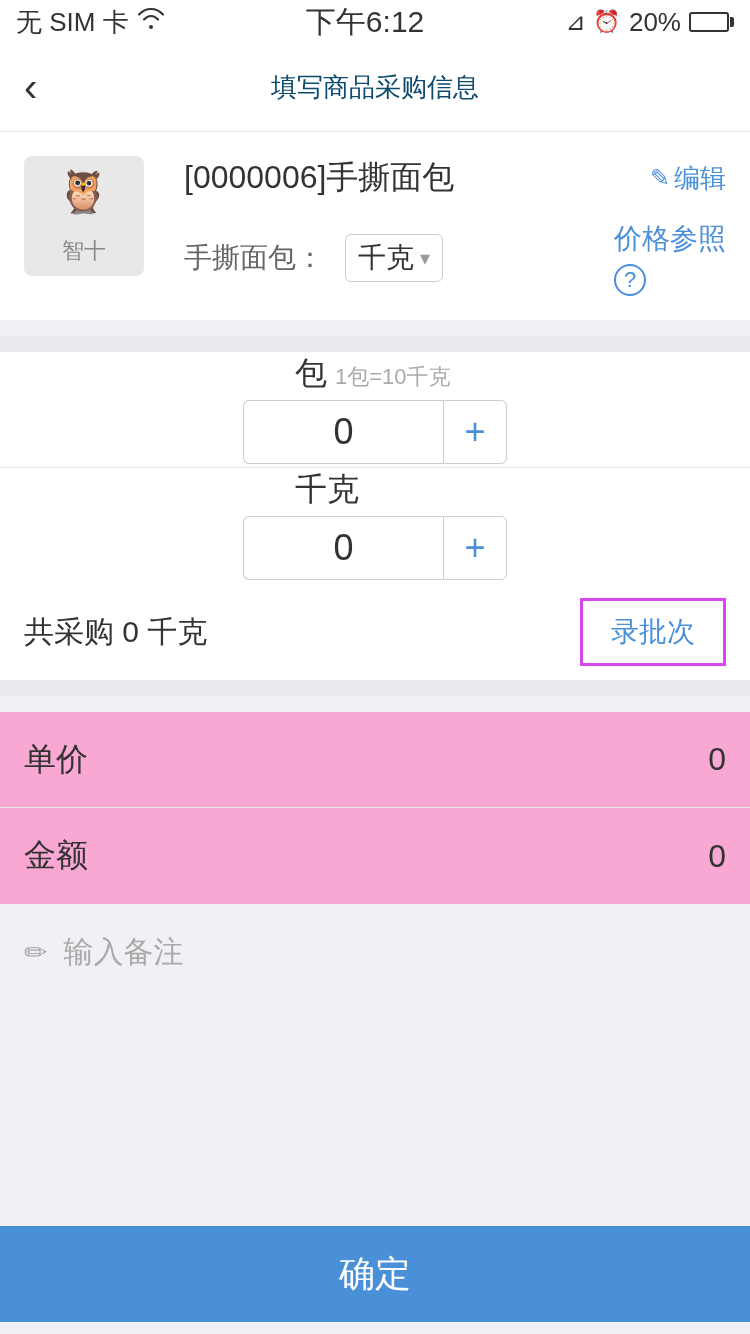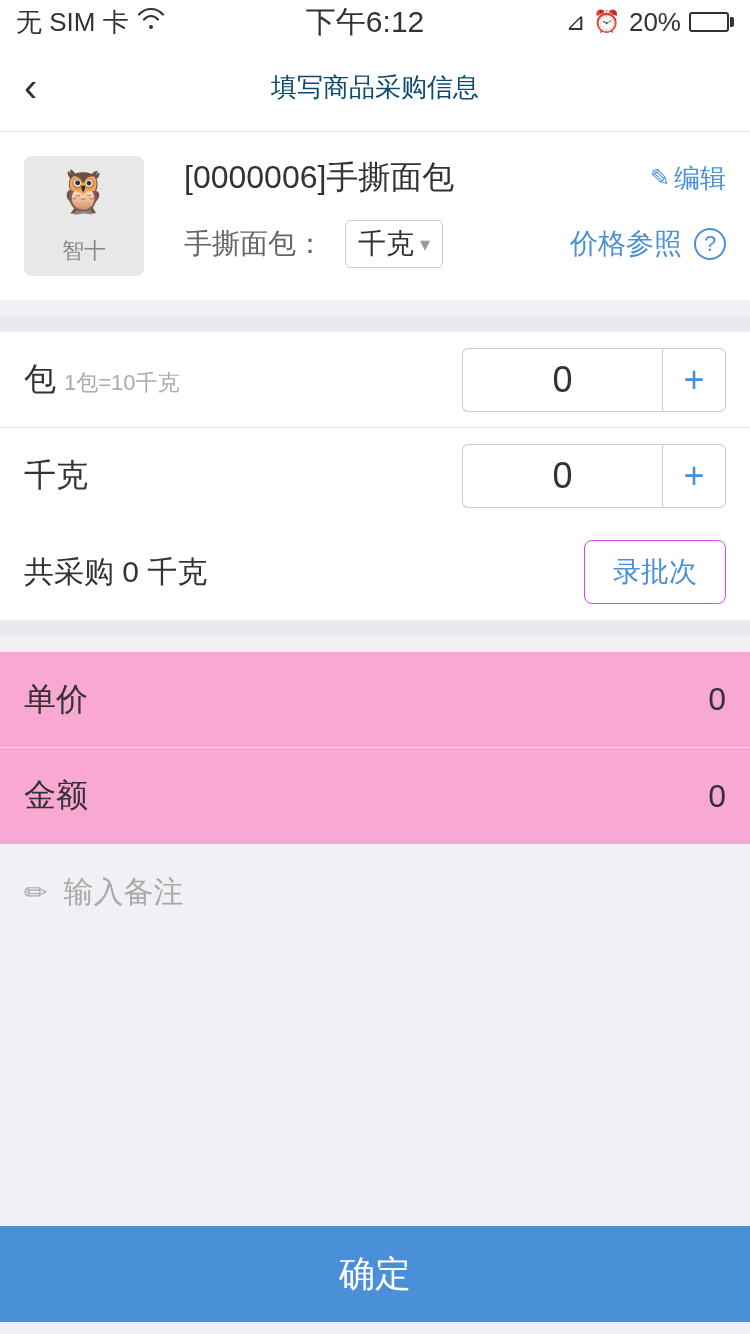--- a/index.html
+++ b/index.html
@@ -154,41 +154,43 @@
       padding: 4px 12px;
       font-size: 28px;
       color: #333;
       background: #fff;
       gap: 6px;
     }
     .price-ref {
       font-size: 28px;
       color: #4a90d9;
       display: flex;
-      align-items: center;
-      gap: 12px;
+      align-items: flex-start;
+      gap: 6px;
+      flex-direction: column;
     }
 
     
     .section-divider {
       height: 16px;
       background: #e8eaf0;
     }
 
     
     .input-section {
       background: #fff;
       margin-bottom: 0;
     }
     .input-row {
       display: flex;
       align-items: center;
       padding: 0 24px;
-      height: 96px;
+      height: 116px;
       border-bottom: 1px solid #e5e5e5;
+      flex-direction: column;
     }
     .input-row:last-child {
       border-bottom: none;
     }
     .input-row-label {
       flex: 0 0 auto;
       font-size: 32px;
       color: #333;
       min-width: 160px;
     }
@@ -239,24 +241,24 @@
       justify-content: space-between;
       padding: 0 24px;
       height: 96px;
       margin-bottom: 0;
     }
     .summary-text {
       font-size: 30px;
       color: #333;
     }
     .record-batch-btn {
-      border: 1px solid #d946ef;
+      border: 3px solid #d946ef;
       color: #4a90d9;
       background: #fff;
-      border-radius: 8px;
+      border-radius: 0;
       padding: 12px 28px;
       font-size: 28px;
       cursor: pointer;
     }
 
     
     .price-section {
       background: #f9a8d4;
       margin-top: 16px;
     }

